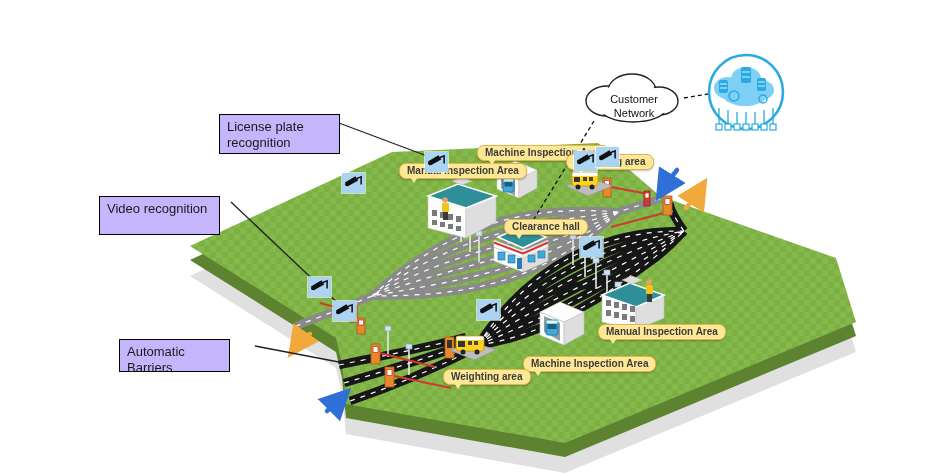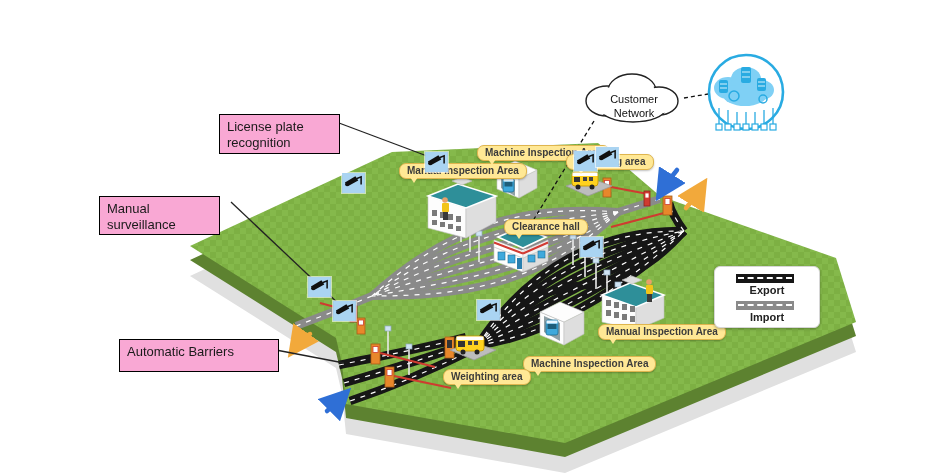--- a/index.html
+++ b/index.html
@@ -35,21 +35,21 @@
   .win-blue{fill:var(--vehicle_blue);stroke:#1d6e94;stroke-width:.6;}
   .garage-open{fill:#8fa0a6;}
   .bus-y{fill:var(--vehicle_yellow);stroke:#c79a00;stroke-width:.9;}
   .bus-b{fill:var(--vehicle_blue);stroke:#1d6e94;stroke-width:.8;}
   .pad{fill:#bdbdbd;stroke:#9a9a9a;stroke-width:.8;}
   .mg-line{stroke:var(--mgmt_blue);stroke-width:1.3;fill:none;}
   .mg-fill{fill:var(--mgmt_blue);}
   .mg-cloud{fill:var(--mgmt_cloud);}
 
   
-  .callout{position:absolute;background:#f9a8d4;border:1px solid var(--callout_border);
+  .callout{position:absolute;background:#c4b5fd;border:1px solid var(--callout_border);
            color:var(--callout_text);font-size:13px;line-height:1.25;padding:4px 7px;
            box-sizing:border-box;z-index:5;}
   .area-label{position:absolute;background:var(--label_bg);border:1px solid var(--label_border);
               color:var(--label_text);font-size:10px;font-weight:700;white-space:nowrap;
               padding:1px 7px 2px;border-radius:7px;z-index:4;
               box-shadow:0 1px 2px rgba(0,0,0,.25);}
   .area-label::after{content:"";position:absolute;left:10px;bottom:-5px;width:0;height:0;
               border-left:4px solid transparent;border-right:4px solid transparent;
               border-top:6px solid var(--label_bg);}
   .cam{position:absolute;width:23px;height:20px;z-index:6;box-shadow:0 0 0 1px rgba(255,255,255,.6);}
@@ -399,23 +399,23 @@
         <rect class="mg-fill" x="757" y="78" width="9" height="13" rx="2"></rect>
         <path d="M758,82 h7 M758,86 h7" stroke="#d9f2fc" stroke-width="1"></path>
         <circle cx="734" cy="96" r="5" fill="none" stroke="var(--mgmt_blue)" stroke-width="1.5"></circle>
         <circle cx="763" cy="99" r="4" fill="none" stroke="var(--mgmt_blue)" stroke-width="1.5"></circle>
       </g>
     </g>
   </svg>
 
   <div class="callout" style="left:219px;top:114px;width:121px;height:40px;">License plate recognition</div>
 
-  <div class="callout" style="left:99px;top:196px;width:121px;height:39px;">Manual surveillance</div>
-
-  <div class="callout" style="left:119px;top:339px;width:160px;height:33px;">Automatic Barriers</div>
+  <div class="callout" style="left:99px;top:196px;width:121px;height:39px;">Video recognition</div>
+
+  <div class="callout" style="left:119px;top:339px;width:111px;height:33px;">Automatic Barriers</div>
 
   <div class="area-label" style="left:399px;top:163px;">Manual Inspection Area</div>
   <div class="area-label" style="left:477px;top:145px;">Machine Inspection Area</div>
   <div class="area-label" style="left:566px;top:154px;">Weighting area</div>
   <div class="area-label" style="left:504px;top:219px;">Clearance hall</div>
   <div class="area-label" style="left:598px;top:324px;">Manual Inspection Area</div>
   <div class="area-label" style="left:523px;top:356px;">Machine Inspection Area</div>
   <div class="area-label" style="left:443px;top:369px;">Weighting area</div>
 
   <div class="cam" style="left:425px;top:152px;"><svg width="23" height="20" viewBox="0 0 24 21">
@@ -438,24 +438,14 @@
       </svg></div>
   <div class="cam" style="left:333px;top:301px;"><svg width="23" height="20" viewBox="0 0 24 21">
         <use href="#cam-sym"></use>
       </svg></div>
   <div class="cam" style="left:477px;top:300px;"><svg width="23" height="20" viewBox="0 0 24 21">
         <use href="#cam-sym"></use>
       </svg></div>
 
   <div class="cloud-text">Customer Network</div>
 
-  <div class="legend">
-    <div class="swatch sw-export">
-        <div class="dash"></div>
-      </div>
-    <div class="legend-text lt-export">Export</div>
-    <div class="swatch sw-import">
-        <div class="dash"></div>
-      </div>
-    <div class="legend-text lt-import">Import</div>
-  </div>
 
 </div>
 
 </body></html>

